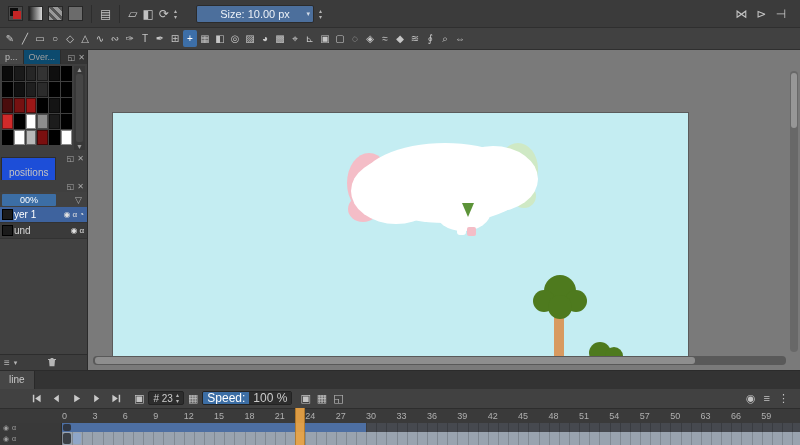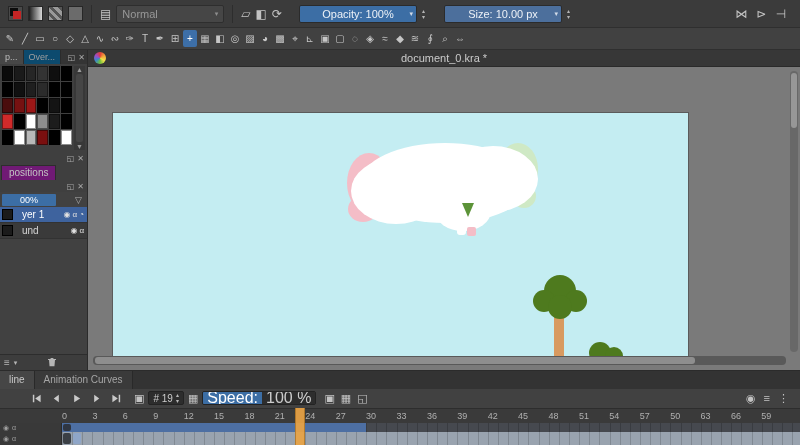--- a/index.html
+++ b/index.html
@@ -37,25 +37,25 @@
   .ld-tab{padding:0 5px;display:flex;align-items:center;background:#474747;border-right:1px solid #2b2b2b;color:#bdbdbd}
   .ld-tab.dim{background:#0c4a6e;color:#9e9e9e}
   .winbtns{margin-left:auto;display:flex;gap:3px;align-items:center;padding-right:2px;font-size:8px;color:#a8a8a8}
   .palette{display:flex;height:88px;padding:2px 2px 2px 2px;background:#3f3f3f}
   .swatches{flex:1;display:grid;grid-template-columns:repeat(6,1fr);grid-auto-rows:15px;gap:1px;align-content:start}
   .swatch{border:1px solid rgba(0,0,0,.45)}
   .pal-scroll{width:11px;margin-left:2px;display:flex;flex-direction:column;align-items:center;font-size:7px;color:#9b9b9b;background:#383838}
   .pal-scroll .track{flex:1;width:7px;background:#464646;margin:1px 0;border-radius:2px}
   .mini-hdr{height:12px;display:flex;justify-content:flex-end;gap:3px;align-items:center;padding:0 3px;font-size:8px;color:#a8a8a8;background:#3f3f3f}
   .comp-tab{height:16px;display:flex;align-items:flex-end;padding-left:1px}
-  .comp-tab span{background:#701a75;border:1px solid #2d2d2d;border-bottom:none;padding:1px 7px 2px;font-size:10px;color:#c3c3c3}
+  .comp-tab span{background:#1d4ed8;border:1px solid #2d2d2d;border-bottom:none;padding:9px 7px 2px;font-size:10px;color:#c3c3c3}
   .op-row{height:15px;display:flex;align-items:center;gap:3px;padding:1px 2px;background:#414141}
   .op-bar{width:54px;height:12px;background:#3c6ea5;color:#fff;font-size:9px;display:flex;align-items:center;justify-content:center;border-radius:1px}
   .filter-ic{margin-left:auto;font-size:9px;color:#b3b3b3;padding-right:3px}
-  .layer-row{height:16px;display:flex;align-items:center;gap:9px;padding:0 2px;font-size:10px;color:#d6d6d6;background:#3a3a3a;border-bottom:1px solid #323232}
+  .layer-row{height:16px;display:flex;align-items:center;gap:1px;padding:0 2px;font-size:10px;color:#d6d6d6;background:#3a3a3a;border-bottom:1px solid #323232}
   .layer-row.sel{background:#3e639e;color:#fff}
   .layer-thumb{width:11px;height:11px;background:#1b1b1b;border:1px solid #000;flex:none}
   .layer-ics{margin-left:auto;display:flex;gap:2px;font-size:8px;color:#e0e0e0;padding-right:1px}
   .ld-space{flex:1;background:#414141}
   .ld-foot{height:16px;border-top:1px solid #2d2d2d;background:#3d3d3d;display:flex;align-items:center;gap:4px;padding:0 4px;font-size:10px;color:#b5b5b5}
   .ld-foot svg{width:10px;height:10px;fill:#b5b5b5}
   .trash{margin-left:26px}
 
   
   .canvas-area{flex:1;position:relative;background:#7a7a7a;overflow:hidden}
@@ -70,21 +70,21 @@
 
   
   .bdock{height:75px;display:flex;flex-direction:column;background:#414141;border-top:1px solid #2b2b2b}
   .btabs{height:18px;background:#333;display:flex;align-items:stretch}
   .btab{padding:0 9px;display:flex;align-items:center;font-size:10px;color:#c9c9c9;background:#464646;border-right:1px solid #292929}
   .btab.dim{background:#3a3a3a;color:#a5a5a5}
   .pb-row{height:20px;display:flex;align-items:center;gap:4px;padding:0 6px 0 28px}
   .t-btn{width:16px;height:16px;display:flex;align-items:center;justify-content:center;background:none;border:none;flex:none}
   .t-btn svg{width:11px;height:11px;fill:#c9c9c9}
   .frame-box{height:14px;background:#2d2d2d;border:1px solid #232323;border-radius:2px;color:#cccccc;font-size:10px;display:flex;align-items:center;padding:0 4px;gap:3px}
-  .speed{height:14px;display:flex;border:1px solid #232323;border-radius:2px;overflow:hidden;font-size:16px}
+  .speed{height:14px;display:flex;border:1px solid #232323;border-radius:2px;overflow:hidden;font-size:12px}
   .speed .sl{background:#3c6ea5;color:#fff;padding:0 4px;display:flex;align-items:center}
   .speed .sv{background:#2d2d2d;color:#ccc;padding:0 4px;display:flex;align-items:center}
   .pb-ics{display:flex;gap:6px;font-size:11px;color:#c3c3c3}
   .pb-right{margin-left:auto;display:flex;gap:8px;font-size:11px;color:#c3c3c3;padding-right:5px}
   .tl-body{position:relative;flex:1}
   .ruler{height:15px;background:#3a3a3a;border-top:1px solid #2d2d2d;display:flex;padding-left:62px}
   .ruler-num{width:30.42px;flex:none;font-size:9px;color:#b0b0b0;line-height:14px}
   .tl-row{display:flex}
   .row-a{height:9px}
   .row-b{height:13px}
@@ -101,32 +101,24 @@
 <div class="tb1">
   <button class="swatch-btn">
       <span class="fg"></span>
       <span class="bg"></span>
     </button>
   <button class="swatch-btn grad-btn"></button>
   <button class="swatch-btn pat-btn"></button>
   <button class="swatch-btn tex-btn"></button>
   <div class="sep"></div>
   <button class="icon-btn">▤</button>
-  <div class="blend">
-    <span class="lbl">Normal</span>
-    <span class="car">▾</span>
-  </div>
   <div class="sep"></div>
   <button class="icon-btn">▱</button>
   <button class="icon-btn">◧</button>
   <button class="icon-btn">⟳</button>
-  <div class="kslider" style="margin-left:12px">
-    <span>Opacity: 100%</span>
-    <span class="car">▾</span>
-  </div>
   <div class="spin">
       <span>▴</span>
       <span>▾</span>
     </div>
   <div class="kslider size" style="margin-left:14px">
     <span>Size: 10.00 px</span>
     <span class="car">▾</span>
   </div>
   <div class="spin">
       <span>▴</span>
@@ -390,24 +382,20 @@
       <span style="font-size:7px">▾</span>
       <span class="trash">
         <svg viewBox="0 0 10 10" width="10" height="10">
             <path fill="#b5b5b5" d="M2 3h6l-.55 6.2h-4.9zM3.6 1h2.8v1H9v1H1V2h2.6z"></path>
           </svg>
       </span>
     </div>
   </div>
 
   <div class="canvas-area">
-    <div class="doc-tabbar">
-      <div class="krita-logo"></div>
-      <div class="doc-title">document_0.kra *</div>
-    </div>
 
     <div class="canvas">
       <svg width="575" height="246" viewBox="0 0 575 246">
         <rect x="0" y="0" width="575" height="246" fill="#c4edf2"></rect>
 
         <ellipse cx="256" cy="70" rx="22" ry="30" fill="#f4bdc7"></ellipse>
         <ellipse cx="250" cy="96" rx="15" ry="13" fill="#f4bdc7"></ellipse>
 
         <ellipse cx="405" cy="56" rx="20" ry="26" fill="#cfe9c5"></ellipse>
         <ellipse cx="411" cy="83" rx="12" ry="12" fill="#cfe9c5"></ellipse>
@@ -437,23 +425,20 @@
     <div class="v-scroll">
       <div class="v-thumb"></div>
     </div>
   </div>
 </div>
 
 <div class="bdock">
   <div class="btabs">
     <div class="btab">
         <span>line</span>
-      </div>
-    <div class="btab dim">
-        <span>Animation Curves</span>
       </div>
   </div>
 
   <div class="pb-row">
     <button class="t-btn">
         <svg viewBox="0 0 12 12">
           <path d="M2 2h1.6v8H2zM10.5 2v8L4.6 6z"></path>
         </svg>
       </button>
     <button class="t-btn">
@@ -473,21 +458,21 @@
       </button>
     <button class="t-btn">
         <svg viewBox="0 0 12 12">
           <path d="M8.4 2H10v8H8.4zM1.5 2v8l5.9-4z"></path>
         </svg>
       </button>
     <span class="pb-ics" style="margin-left:6px">
         <span>▣</span>
       </span>
     <div class="frame-box">
-      <span># 19</span>
+      <span># 23</span>
       <span class="spin">
           <span>▴</span>
           <span>▾</span>
         </span>
     </div>
     <span class="pb-ics">
         <span>▦</span>
       </span>
     <div class="speed">
       <span class="sl">Speed:</span>

